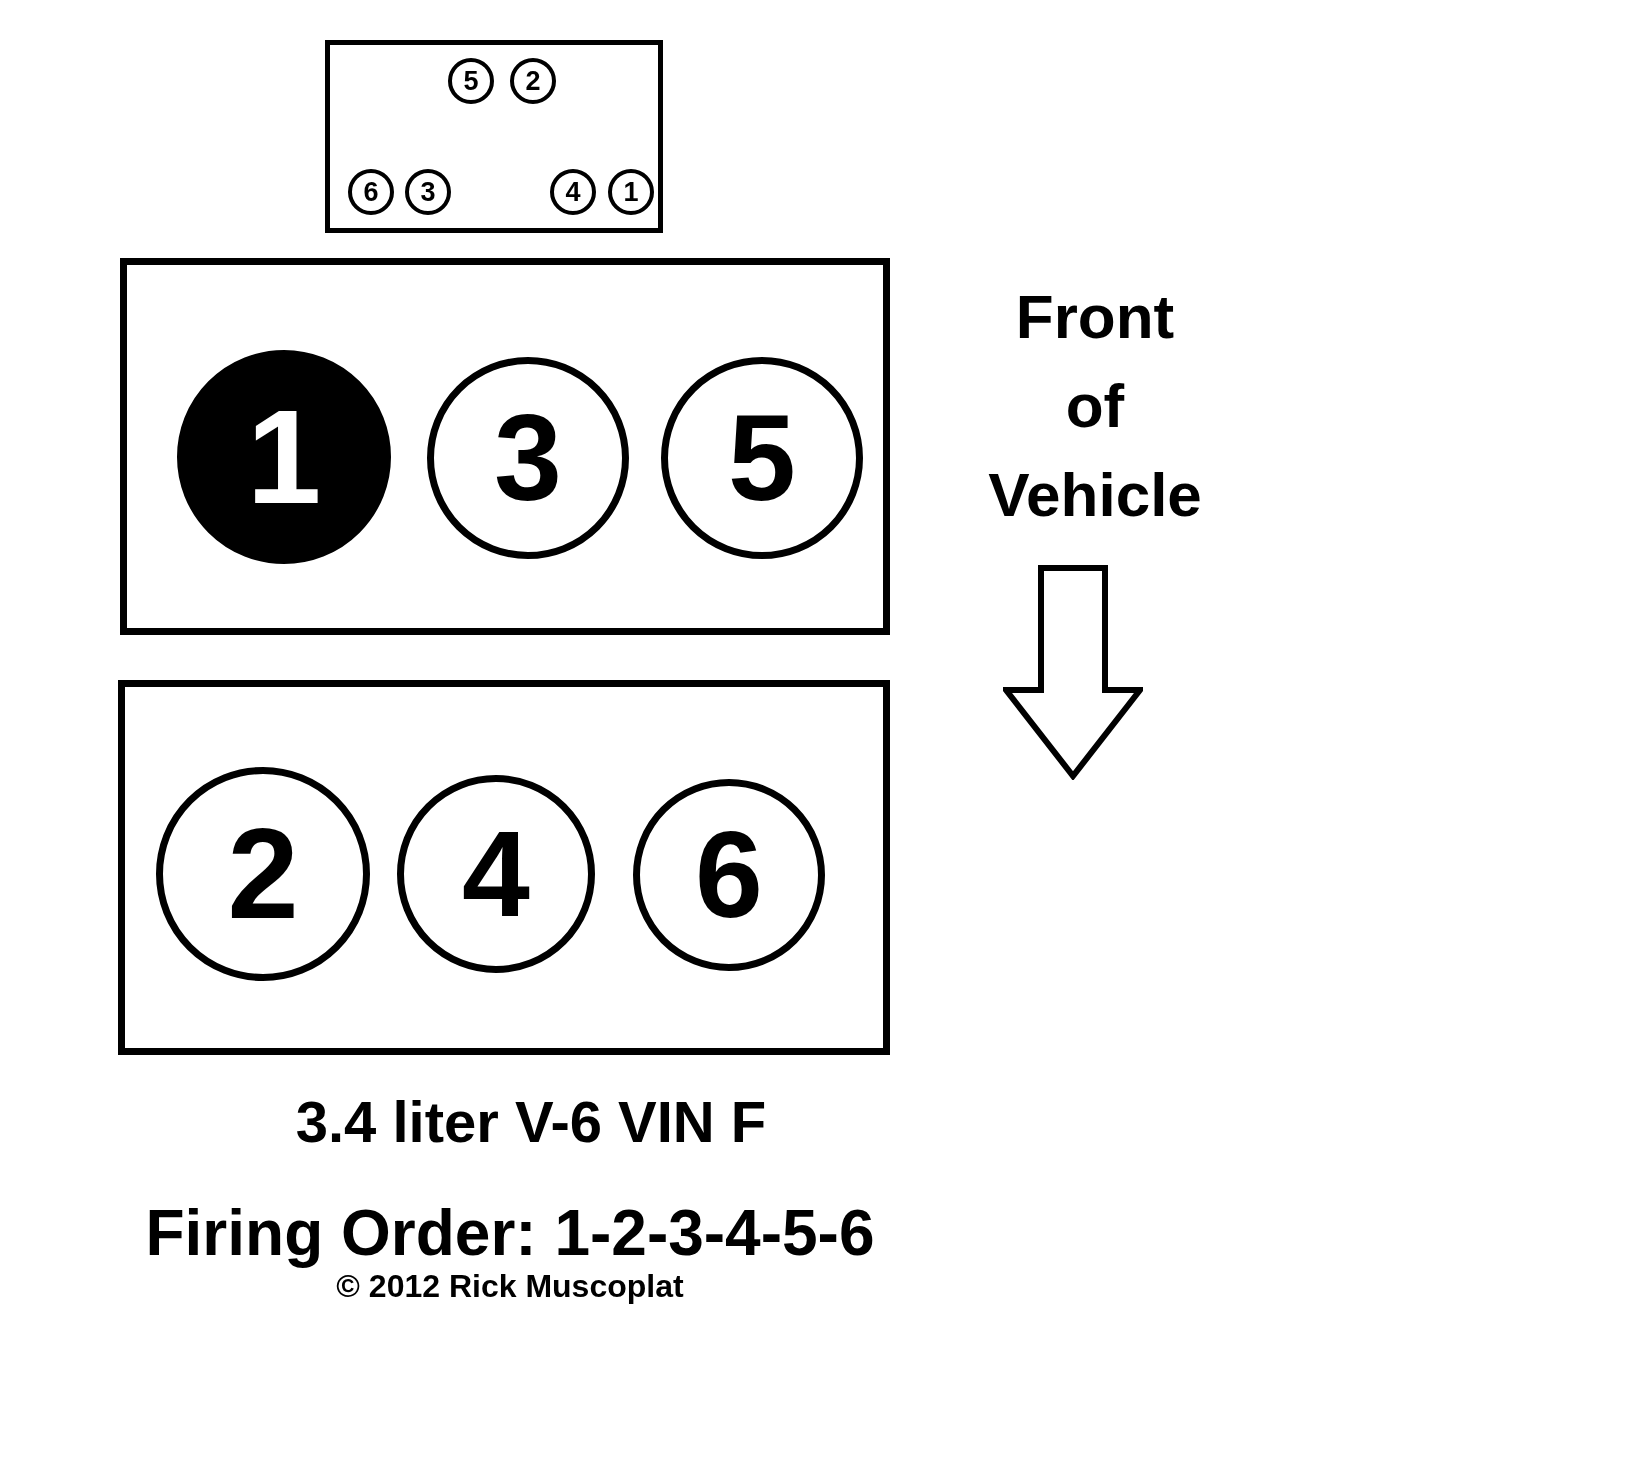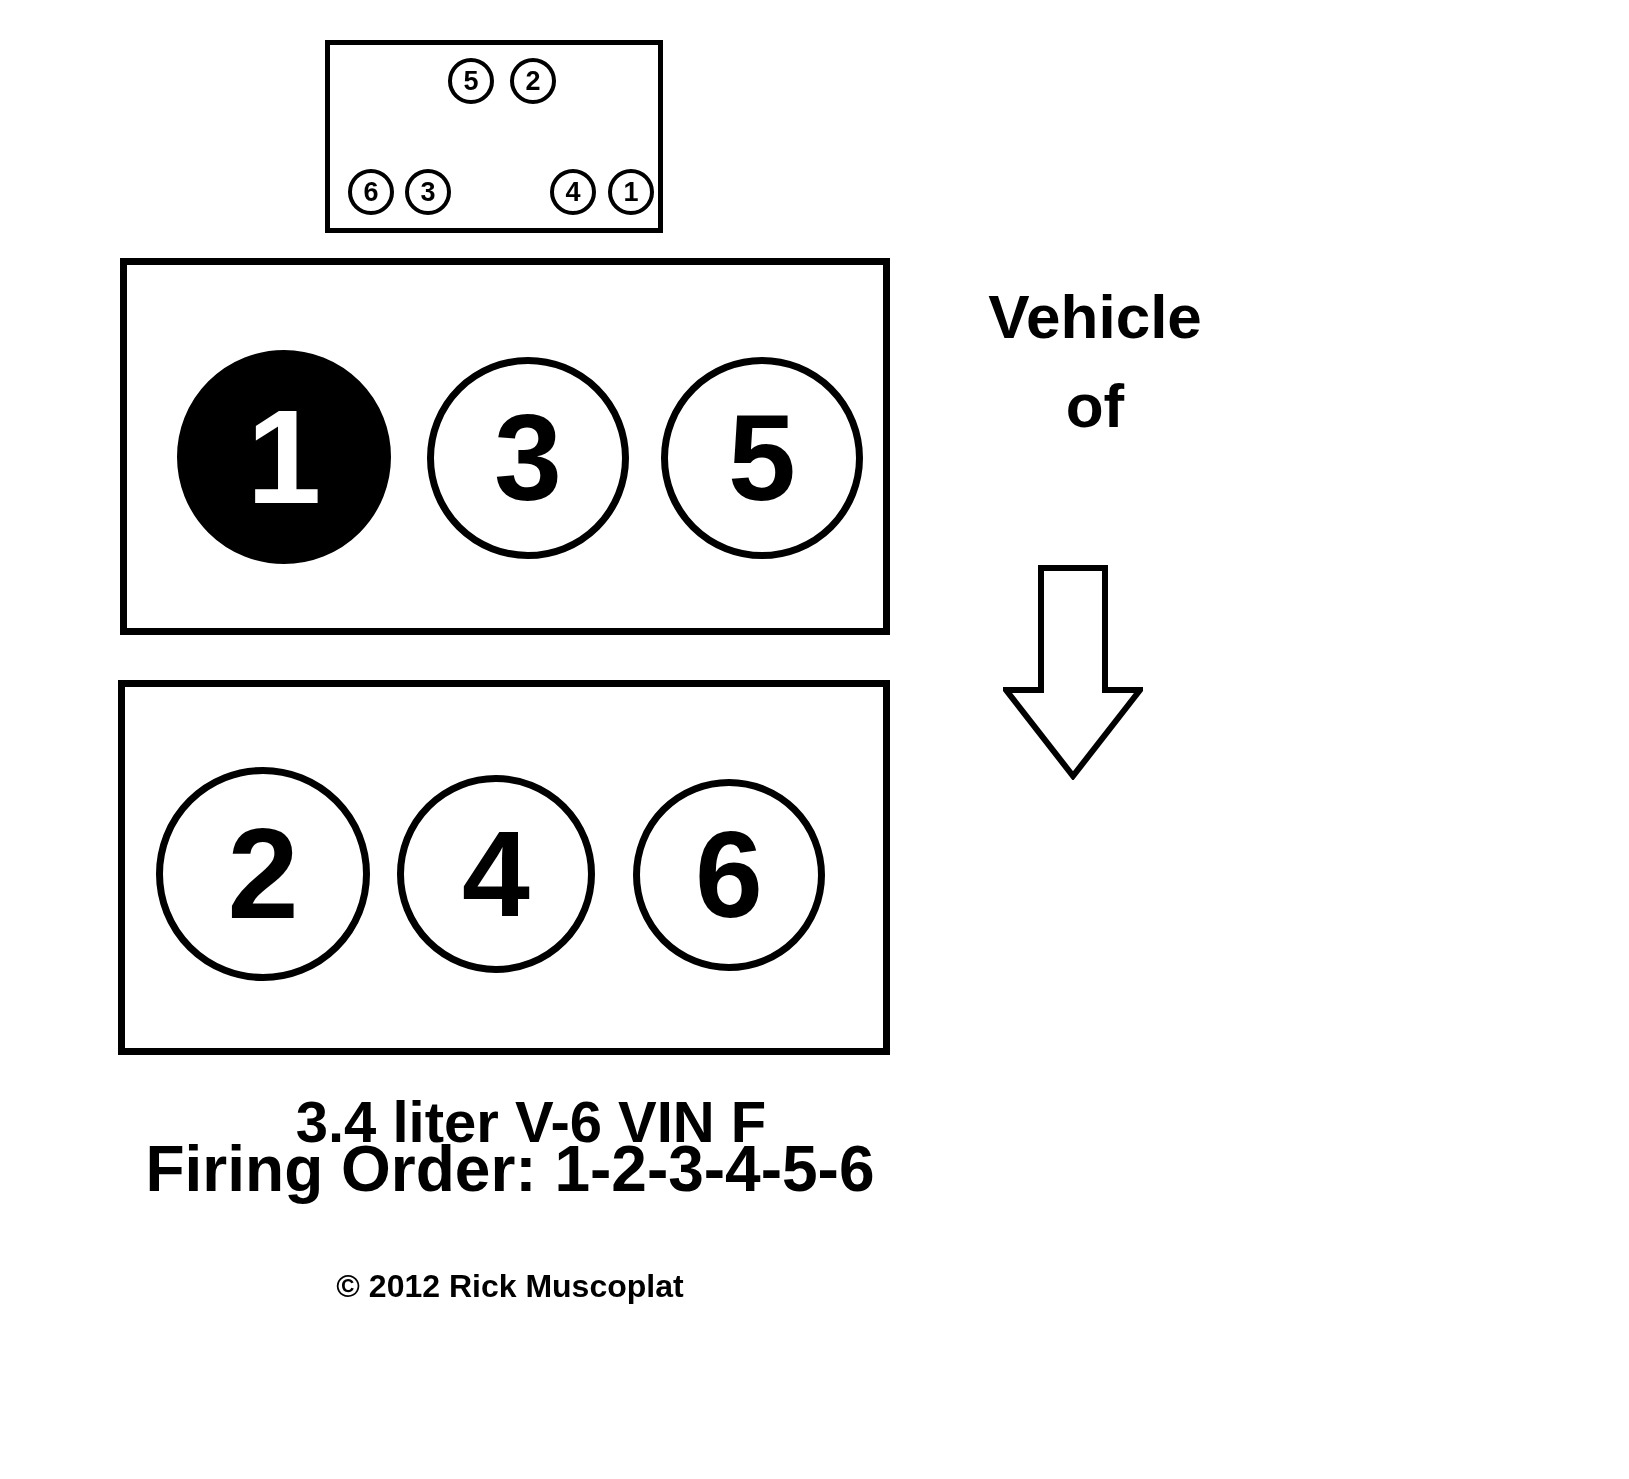--- a/index.html
+++ b/index.html
@@ -101,21 +101,21 @@
   
   .caption {
     position: absolute;
     left: 0;
     width: 1020px;
     text-align: center;
     font-weight: 900;
     color: #000;
   }
   .caption-engine   { top: 1088px; font-size: 58px; margin-left: 21px; }
-  .caption-firing   { top: 1132px; font-size: 64px; }
+  .caption-firing   { top: 1196px; font-size: 64px; }
   .caption-copy     { top: 1268px; font-size: 32px; }
 </style>
 </head>
 <body>
 
 <div class="canvas">
 
   <div class="coil-box">
     <div class="coil-terminal ct-a">
       <span>5</span>
@@ -155,22 +155,23 @@
     </div>
     <div class="cyl cyl-4">
       <span>4</span>
     </div>
     <div class="cyl cyl-6">
       <span>6</span>
     </div>
   </div>
 
   <div class="front-label">
+    <div>Front</div>
+    <div>of</div>
     <div>Vehicle</div>
-    <div>of</div>
   </div>
 
   <svg class="down-arrow" viewBox="0 0 140 215" xmlns="http://www.w3.org/2000/svg">
     <polygon points="38,3 102,3 102,125 137,125 70,211 3,125 38,125" fill="#ffffff" stroke="#000000" stroke-width="6" stroke-linejoin="miter"></polygon>
   </svg>
 
   <div class="caption caption-engine">3.4 liter V-6 VIN F</div>
   <div class="caption caption-firing">Firing Order: 1-2-3-4-5-6</div>
   <div class="caption caption-copy">© 2012 Rick Muscoplat</div>
 

